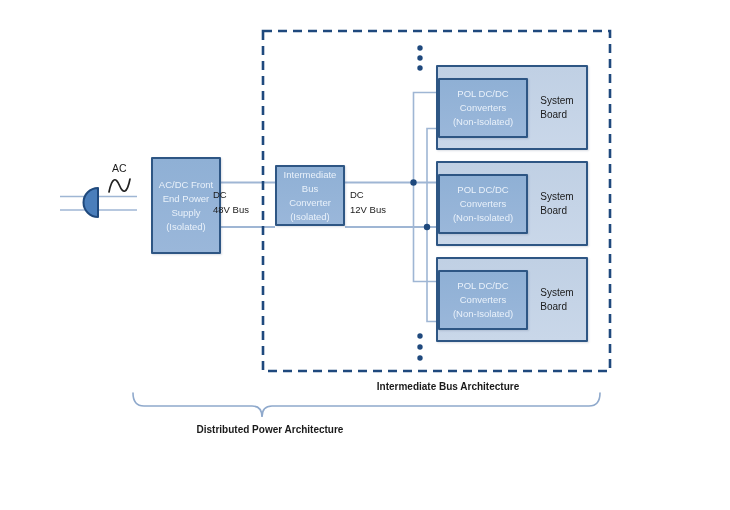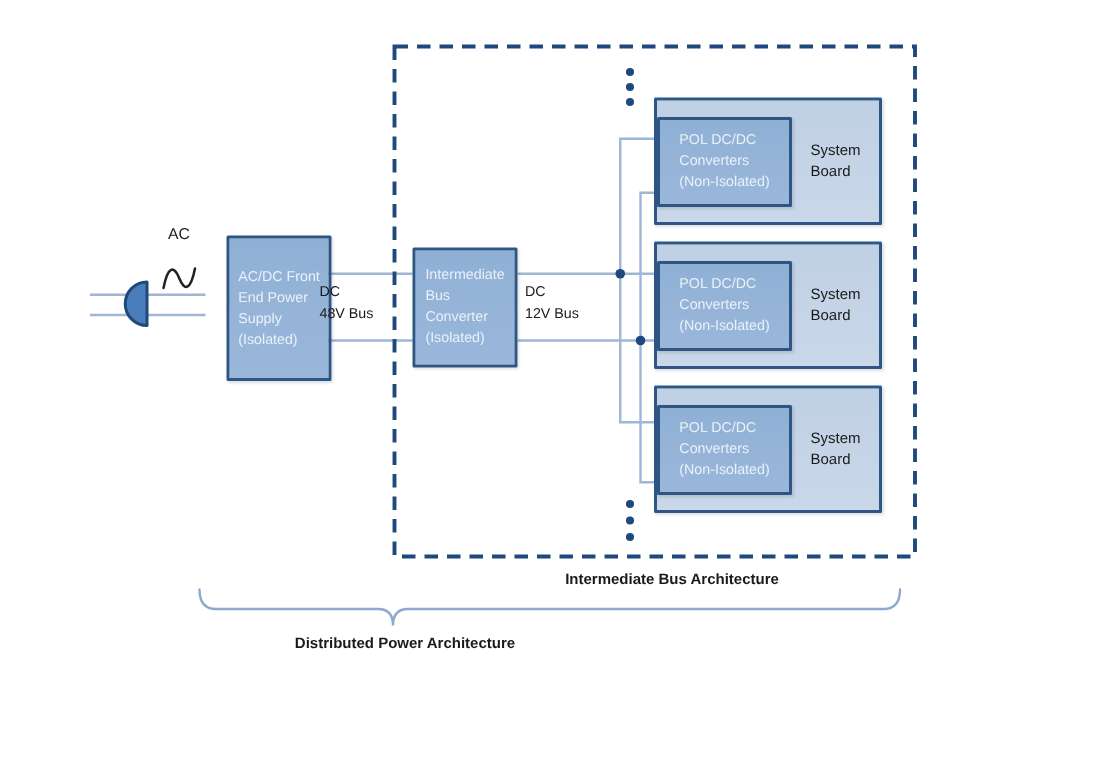--- a/index.html
+++ b/index.html
@@ -7,21 +7,21 @@
     position:relative;width:730px;height:510px;background:#ffffff;overflow:hidden;
     font-family:"Liberation Sans",sans-serif;color:#1a1a1a;
   }
   .abs{position:absolute;}
   svg.layer{position:absolute;left:0;top:0;}
   .blue-box{
     position:absolute;box-sizing:border-box;
     background:linear-gradient(180deg,#8fb0d5 0%,#9ab7da 100%);
     border:2px solid #2e5684;border-radius:1px;
     display:flex;align-items:center;justify-content:center;
-    color:#e9f1fa;font-size:9.5px;line-height:14px;
+    text-align:center;color:#e9f1fa;font-size:9.5px;line-height:14px;
     white-space:pre-line;box-shadow:1px 1px 2px rgba(60,80,110,0.18);
   }
   .board-box{
     position:absolute;box-sizing:border-box;
     background:linear-gradient(180deg,#c0d0e4 0%,#c9d7e9 100%);
     border:2px solid #2e5684;border-radius:1px;
     box-shadow:1px 1px 2px rgba(60,80,110,0.18);
   }
   .board-label{
     position:absolute;display:flex;align-items:center;justify-content:center;
@@ -85,33 +85,33 @@
       <circle cx="420" cy="336" r="2.7"></circle>
       <circle cx="420" cy="347" r="2.7"></circle>
       <circle cx="420" cy="358" r="2.7"></circle>
     </g>
 
     <rect x="263" y="31" width="347" height="340" fill="none" stroke="#1f497d" stroke-width="2.6" stroke-dasharray="9 6"></rect>
 
     <path d="M133,393 Q133,406 144,406 L252,406 Q262,406 262,417 Q262,406 272,406 L589,406 Q600,406 600,393" fill="none" stroke="#8fa9cc" stroke-width="1.6" stroke-linecap="round"></path>
   </svg>
 
-  <div class="ac-label abs" style="left:112px;top:150px;">AC</div>
+  <div class="ac-label abs" style="left:112px;top:162px;">AC</div>
 
   <div class="blue-box" style="left:151px;top:157px;width:70px;height:97px;">
     <span>AC/DC Front
 End Power
 Supply
 (Isolated)</span>
   </div>
 
   <div class="small-label" style="left:213px;top:187px;width:54px;">DC
 48V Bus</div>
 
-  <div class="blue-box" style="left:275px;top:165px;width:70px;height:80px;">
+  <div class="blue-box" style="left:275px;top:165px;width:70px;height:61px;">
     <span>Intermediate
 Bus
 Converter
 (Isolated)</span>
   </div>
 
   <div class="small-label" style="left:350px;top:187px;width:54px;">DC
 12V Bus</div>
 
   <div class="board-box" style="left:436px;top:65px;width:152px;height:85px;"></div>

